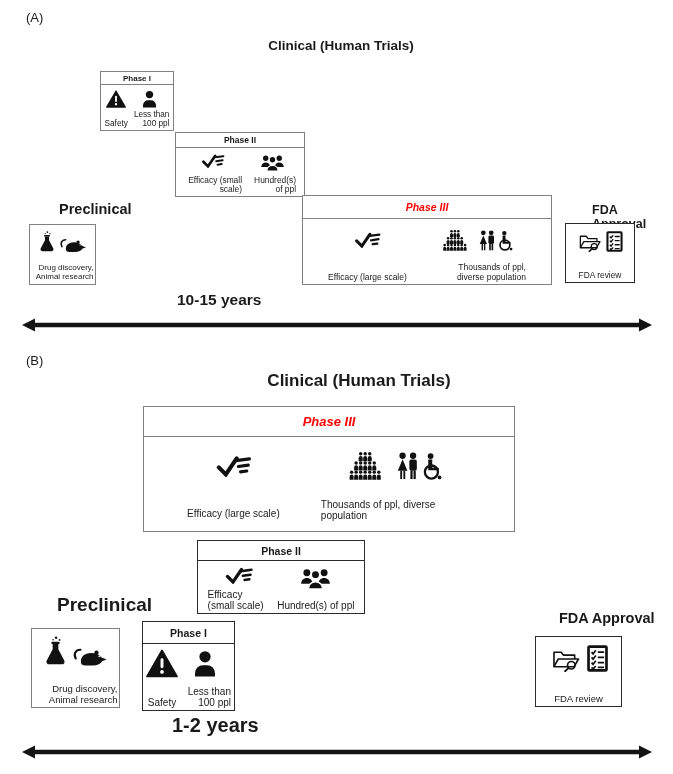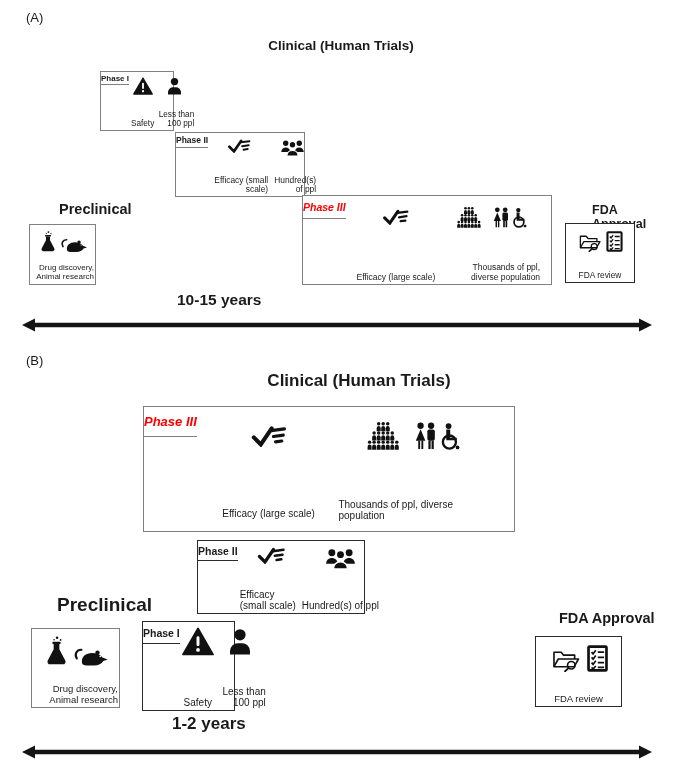--- a/index.html
+++ b/index.html
@@ -8,21 +8,21 @@
     font-family:"Liberation Sans",sans-serif;color:var(--text,#1a1a1a);
     overflow:hidden;
   }
   .abs{position:absolute;}
   .panel-label{font-size:13px;}
   .big-title{font-weight:700;text-align:center;}
   .heading{font-weight:700;margin-left:32px;}
   .duration{font-weight:700;text-align:left;}
 
   
-  .box{position:absolute;background:#fff;box-sizing:border-box;display:flex;flex-direction:row;}
+  .box{position:absolute;background:#fff;box-sizing:border-box;display:flex;flex-direction:column;}
   .box.gray{border:1px solid var(--border-gray,#808080);}
   .box.gray .hdr{border-bottom:1px solid var(--border-gray,#808080);}
   .box.dark{border:1.4px solid var(--border-dark,#2b2b2b);}
   .box.dark .hdr{border-bottom:1.4px solid var(--border-dark,#2b2b2b);}
   .hdr{flex:0 0 auto;display:flex;align-items:center;justify-content:center;font-weight:700;}
   .hdr.red{color:var(--phase3-red,#ff0000);font-style:italic;}
   .bd{flex:1 1 auto;display:flex;justify-content:space-evenly;align-items:stretch;padding:3px 2px 2px;}
   .cell{display:flex;flex-direction:column;align-items:center;min-width:0;}
   .cell .ic{margin-top:2px;flex:0 0 auto;}
   .cell .cap{margin-top:auto;}
@@ -71,21 +71,21 @@
   .b-p1 .hdr{height:21px;font-size:10.5px;}
   .b-p1 .cap{font-size:10px;}
   .b-pre-h{left:25px;top:594px;font-size:19px;}
   .b-pre{left:31px;top:628px;width:89px;height:80px;}
   .b-pre .cap{font-size:9.5px;}
   .b-pre .icons{gap:4px;margin-top:4px;}
   .b-fda-h{left:527px;top:610px;font-size:14.5px;}
   .b-fda{left:535px;top:636px;width:87px;height:71px;}
   .b-fda .cap{font-size:9.5px;}
   .b-fda .icons{gap:5px;margin-top:5px;}
-  .b-dur{left:172px;top:714px;width:320px;font-size:17px;}
+  .b-dur{left:172px;top:714px;width:320px;font-size:20px;}
   .b-arrow{left:22px;top:744px;}
 
   .tl-arrow polygon{fill:var(--arrow,#141414);}
   .capw40{width:40px;} .capw48{width:48px;} .capw58{width:58px;}
   .capw62{width:62px;} .capw96{width:96px;} .capw52{width:52px;}
   .capw84{width:84px;} .capw150{width:150px;} .nowrap{white-space:nowrap;}
 </style>
 </head>
 <body>
 

